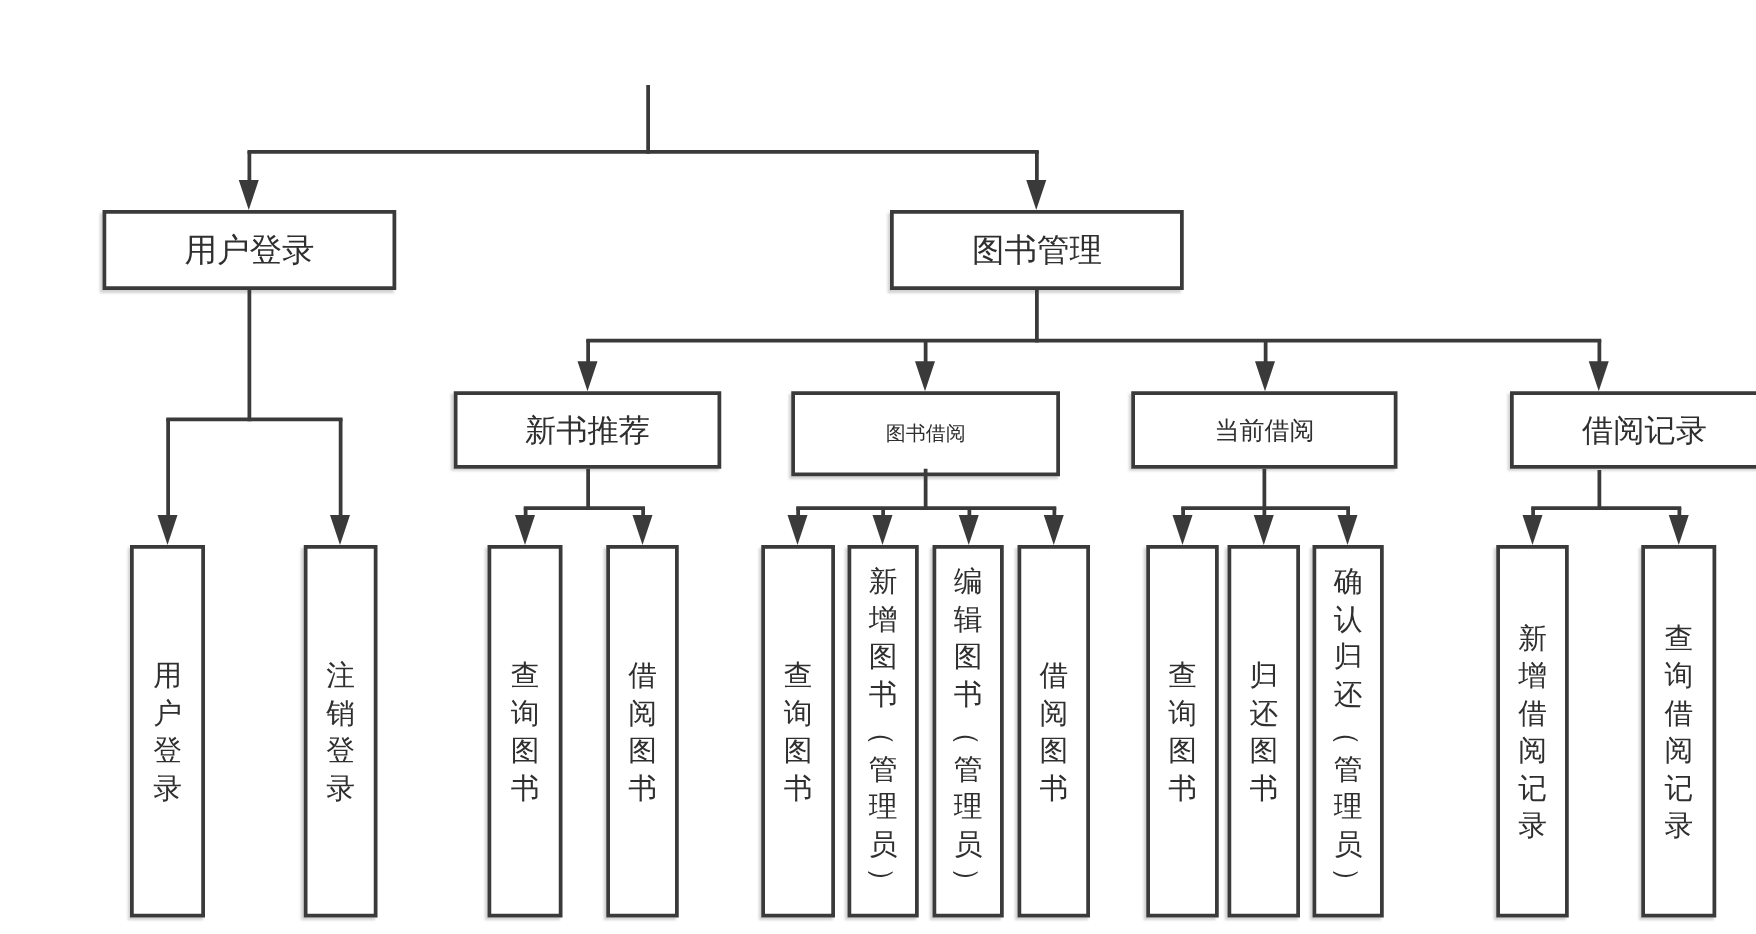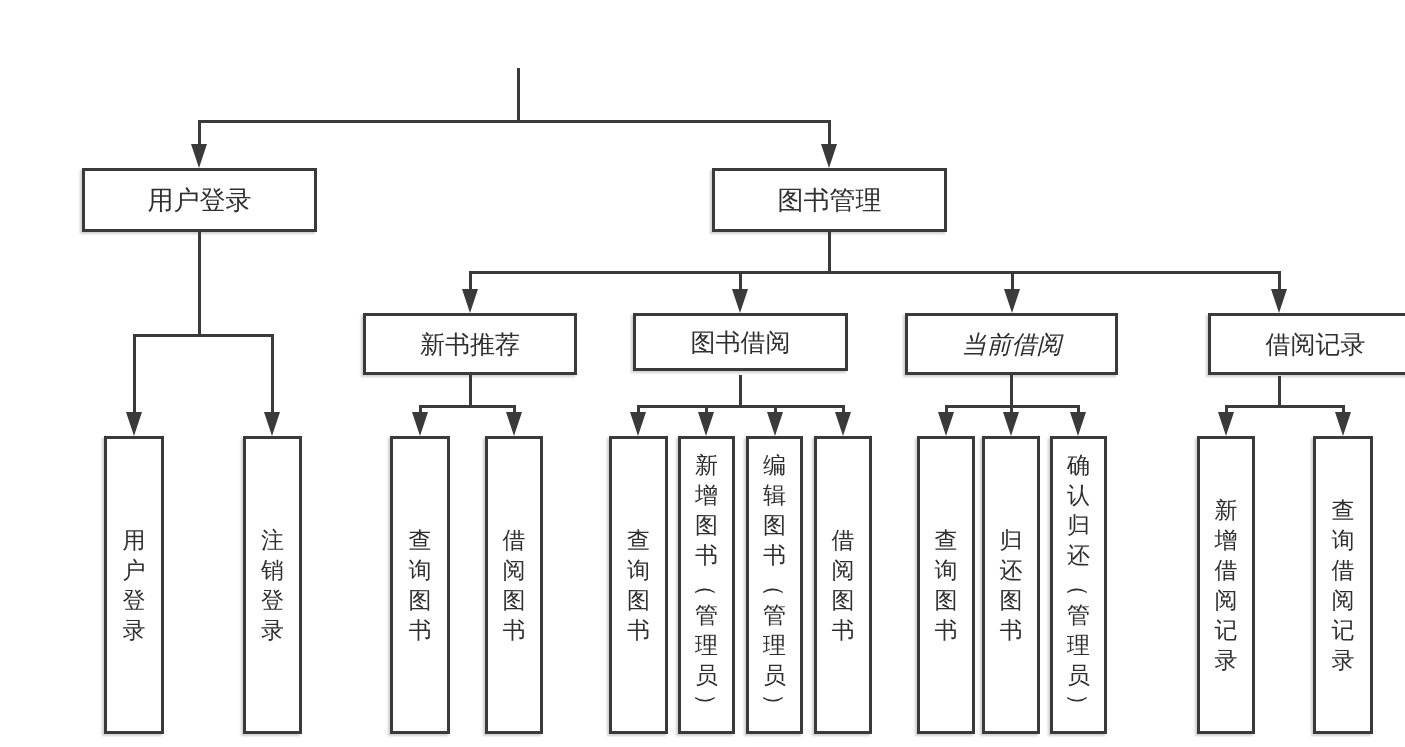--- a/index.html
+++ b/index.html
@@ -33,22 +33,22 @@
   .vl{position:absolute;width:3px;background:var(--line);}
   .hl{position:absolute;height:3px;background:var(--line);}
   .ah{position:absolute;width:0;height:0;
       border-left:8px solid transparent;border-right:8px solid transparent;
       border-top:24px solid var(--line);}
   
   #n-root{left:13px;top:13px;width:1011px;height:55px;font-size:26px;}
   #n-user-login{left:82px;top:168px;width:235px;height:64px;font-size:26px;}
   #n-book-mgmt{left:712px;top:168px;width:235px;height:64px;font-size:26px;}
   #n-new-rec{left:363px;top:313px;width:214px;height:62px;font-size:25px;}
-  #n-borrow{left:633px;top:313px;width:215px;height:58px;font-size:25px;}
-  #n-current{left:905px;top:313px;width:213px;height:62px;font-size:25px;font-style:italic;}
+  #n-borrow{left:633px;top:313px;width:215px;height:68px;font-size:16px;}
+  #n-current{left:905px;top:313px;width:213px;height:62px;font-size:20px;}
   #n-records{left:1172px;top:313px;width:215px;height:62px;font-size:25px;margin-left:36px;}
   #n-login{left:104px;width:60px;}
   #n-logout{left:243px;width:59px;}
   #n-rec-query{left:390px;width:60px;}
   #n-rec-borrow{left:485px;width:58px;}
   #n-bw-query{left:609px;width:59px;}
   #n-bw-add{left:678px;width:57px;}
   #n-bw-edit{left:746px;width:57px;}
   #n-bw-borrow{left:814px;width:58px;}
   #n-cur-query{left:917px;width:58px;}

